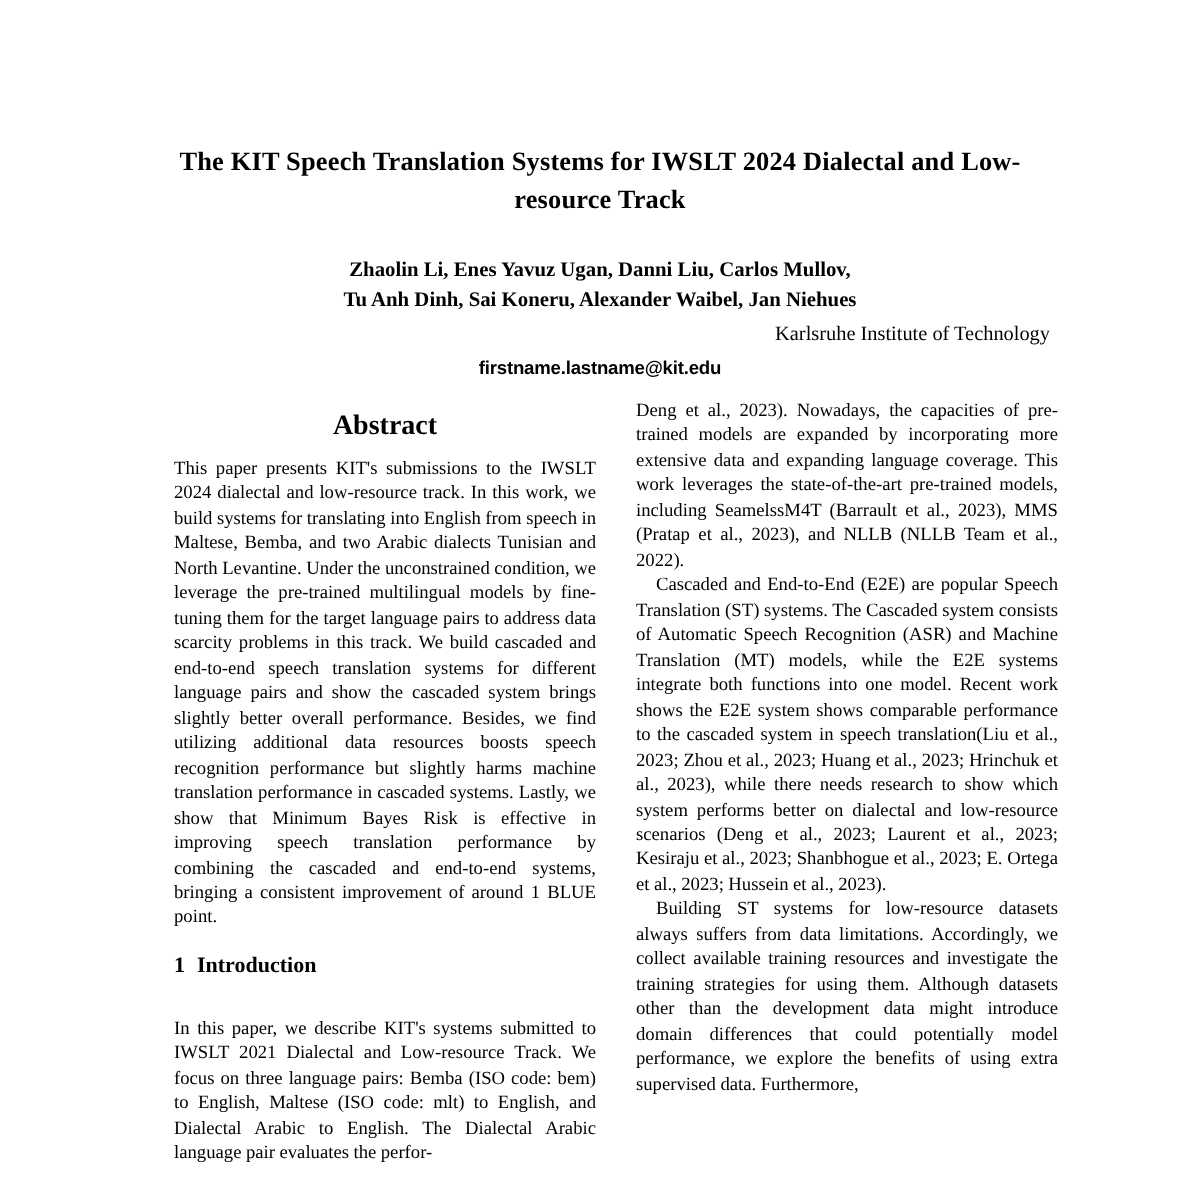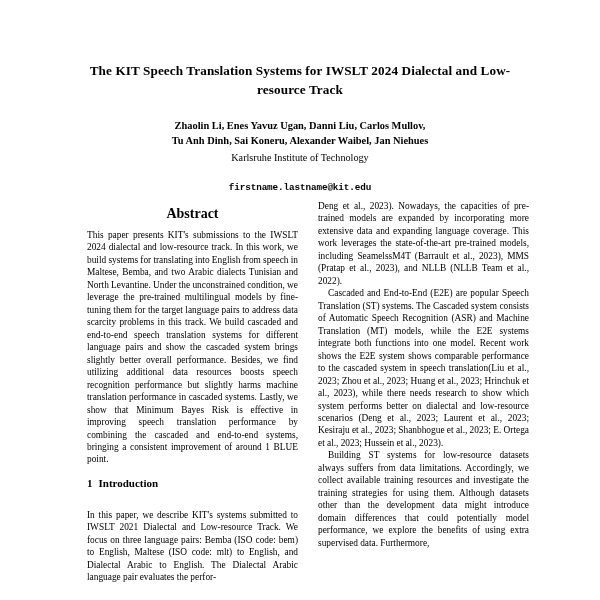--- a/index.html
+++ b/index.html
@@ -13,21 +13,21 @@
     overflow: hidden;
     font-family: "Liberation Serif", "DejaVu Serif", serif;
     color: #000000;
     position: relative;
   }
 
   .page {
     width: 600px;
     height: 600px;
     box-sizing: border-box;
-    padding: 0;
+    padding: 10px;
     position: relative;
     overflow: hidden;
   }
 
   
   .header {
     padding-top: 62px;
     text-align: center;
   }
 
@@ -48,25 +48,26 @@
     width: 450px;
     margin-left: auto;
     margin-right: auto;
   }
 
   .affiliation {
     margin-top: 2px;
     font-size: 10.2px;
     font-weight: normal;
     line-height: 1.4;
+    text-align: right;
   }
 
   .email {
-    margin-top: 16px;
-    font-family: Liberation Mono, monospace;
+    margin-top: 3px;
+    font-family: Liberation Sans, sans-serif;
     font-size: 9.3px;
     letter-spacing: -0.1px;
     text-align: center;
   }
 
   
   .columns {
     position: absolute;
     top: 200px;
     left: 0;

